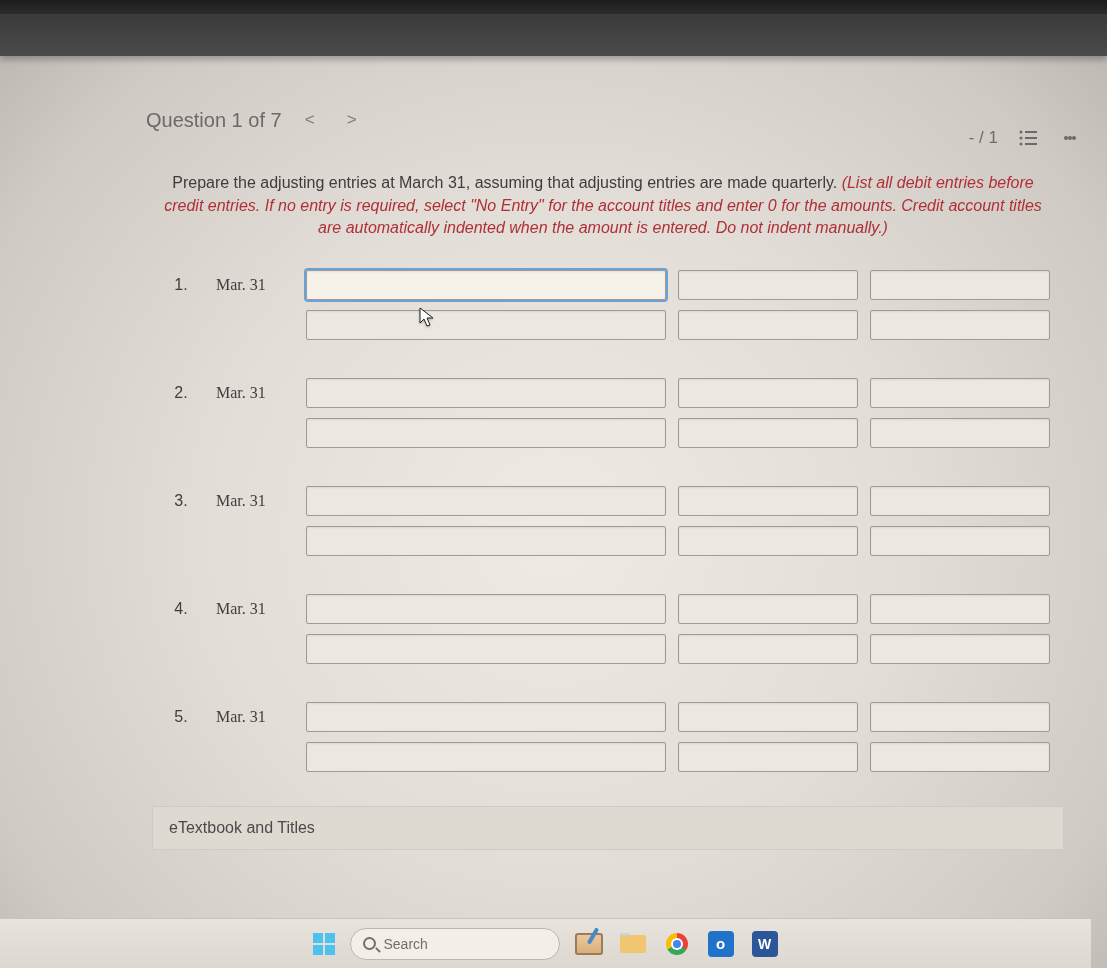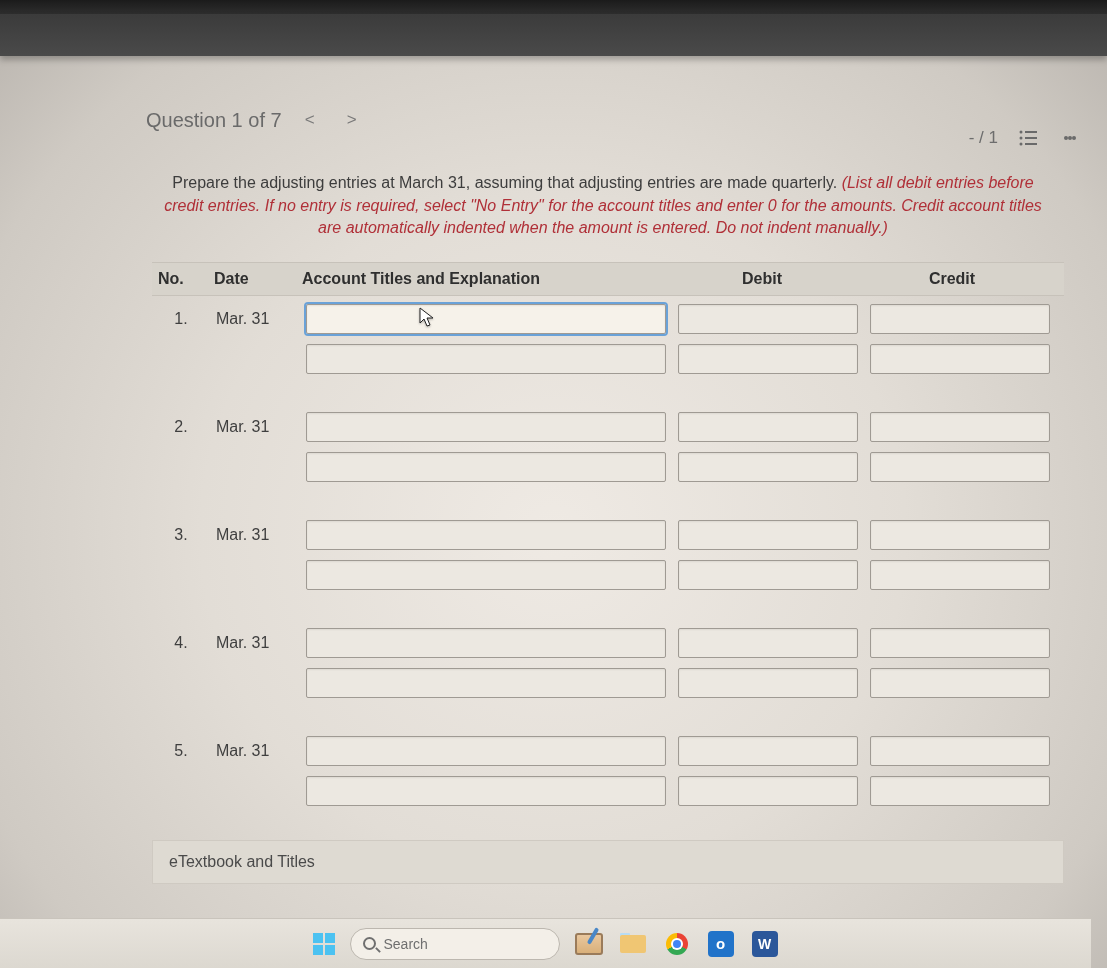--- a/index.html
+++ b/index.html
@@ -64,21 +64,21 @@
     padding: 8px 6px 0 6px;
     font-size: 16px; color: #3f3f3f;
   }
   .row2 {
     display: grid;
     grid-template-columns: 46px 78px 360px 180px 180px;
     gap: 12px;
     padding: 10px 6px 0 6px;
   }
   .no { text-align: center; padding-top: 6px; }
-  .date { padding-top: 6px; }
+  .date { padding-top: 6px; font-family: Liberation Serif, serif; }
   .inp {
     height: 30px;
     background: #ece8e1;
     border: 1px solid #9f9a93;
     border-radius: 2px;
     box-shadow: inset 0 1px 2px rgba(0,0,0,.07);
     padding: 0 6px;
     font-size: 15px;
     color: #333;
     width: 100%;
@@ -163,27 +163,20 @@
         </span>
       </div>
     </div>
 
     <div class="instructions">
       <span>Prepare the adjusting entries at March 31, assuming that adjusting entries are made quarterly. </span>
       <span class="hint">(List all debit entries before credit entries. If no entry is required, select "No Entry" for the account titles and enter 0 for the amounts. Credit account titles are automatically indented when the amount is entered. Do not indent manually.)</span>
     </div>
 
     <div class="tbl">
-      <div class="thead">
-        <div>No.</div>
-        <div>Date</div>
-        <div>Account Titles and Explanation</div>
-        <div class="c-debit">Debit</div>
-        <div class="c-credit">Credit</div>
-      </div>
 
       <div class="entry">
         <div class="no">1.</div>
         <div class="date">Mar. 31</div>
         <input class="inp focused" style="">
         <input class="inp" style="">
         <input class="inp" style="">
       </div>
       <div class="row2">
         <div></div>

